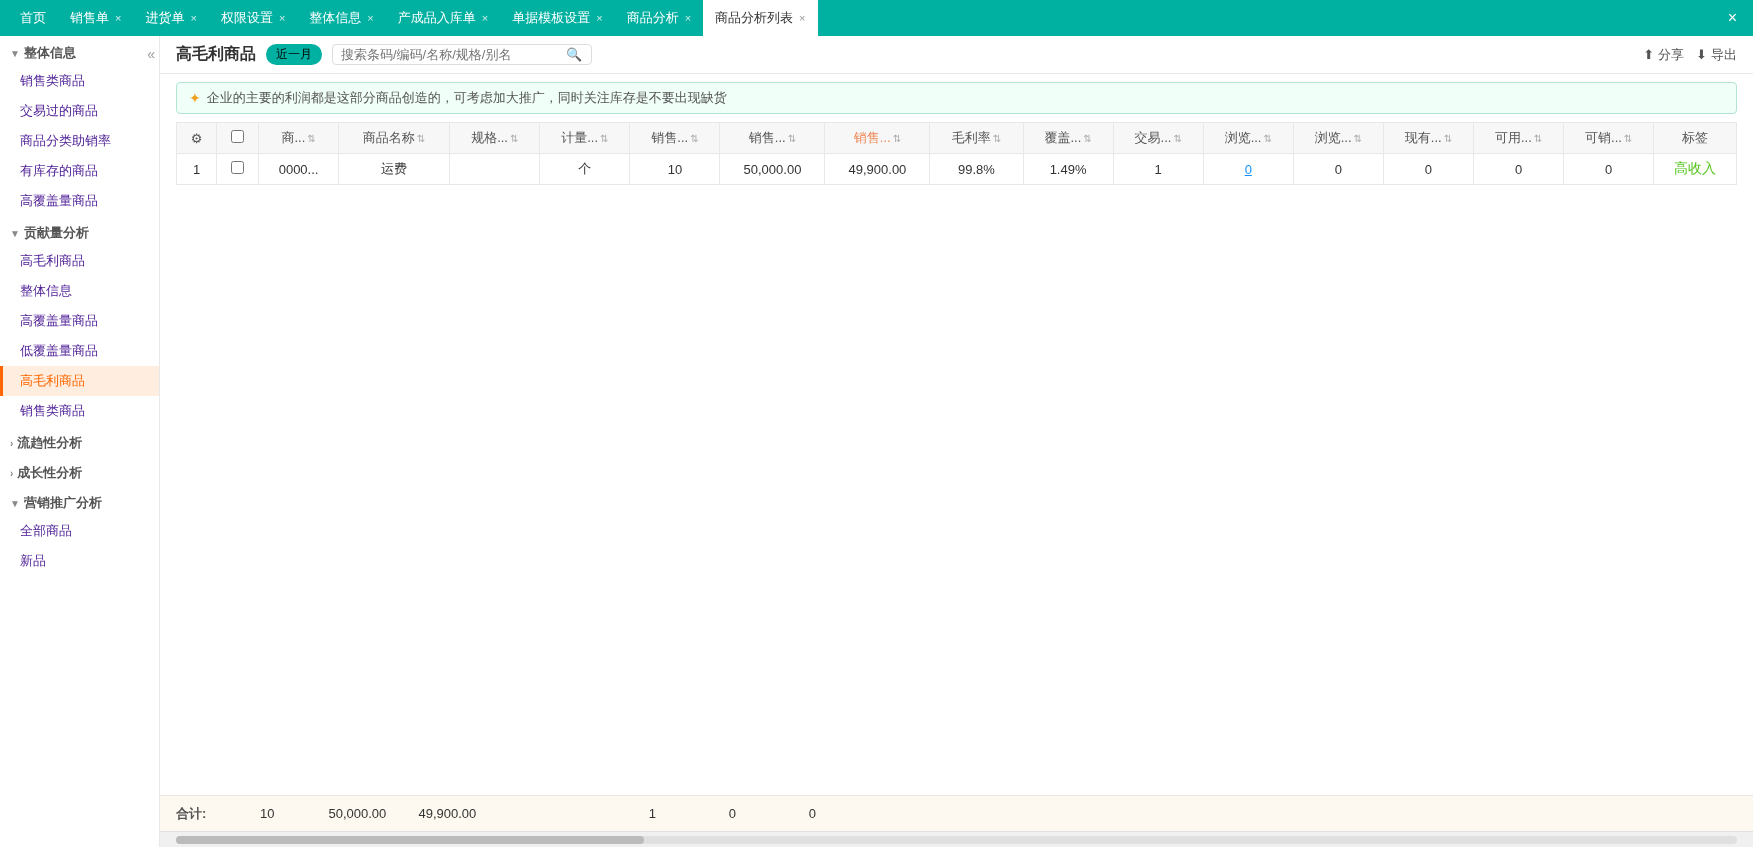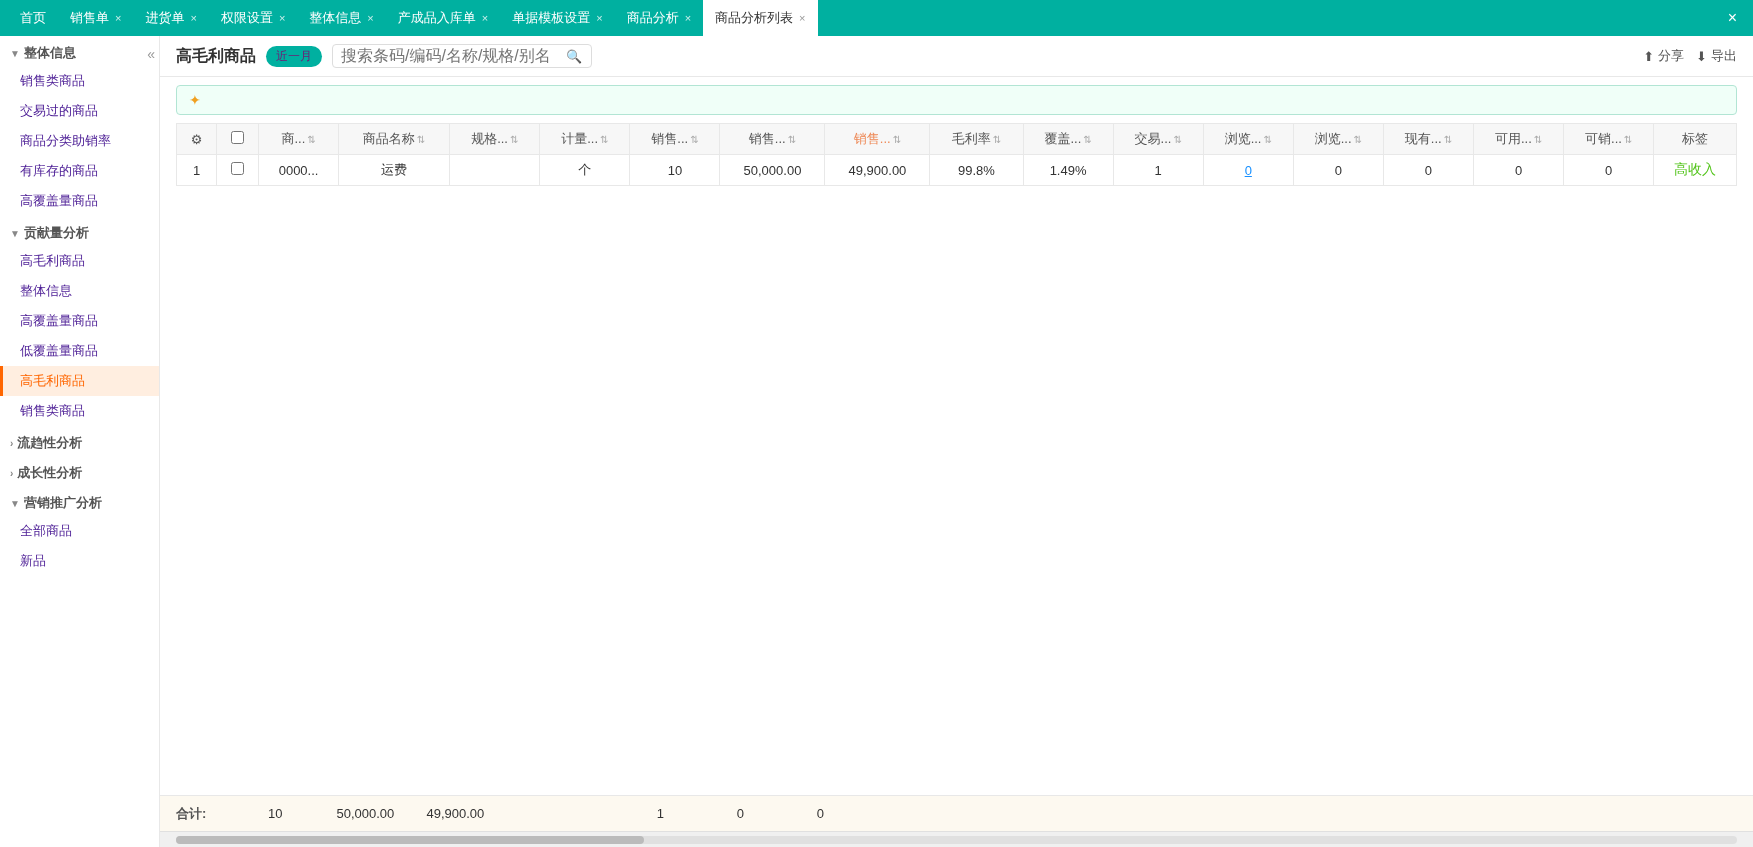--- a/index.html
+++ b/index.html
@@ -115,41 +115,41 @@
       gap: 10px;
       background: white;
     }
     .content-title {
       font-size: 16px;
       font-weight: bold;
       color: #333;
     }
     .filter-btn {
       background: #00b0a0;
-      color: #701a75;
+      color: #000000;
       border: none;
       border-radius: 12px;
       padding: 2px 10px;
       font-size: 12px;
       cursor: pointer;
     }
     .search-box {
       display: flex;
       align-items: center;
       border: 1px solid #ddd;
       border-radius: 4px;
       padding: 2px 8px;
       gap: 4px;
       flex: 1;
       max-width: 260px;
     }
     .search-box input {
       border: none;
       outline: none;
-      font-size: 16px;
+      font-size: 13px;
       color: #999;
       width: 100%;
       background: transparent;
     }
     .header-actions {
       margin-left: auto;
       display: flex;
       gap: 12px;
       align-items: center;
     }
@@ -215,21 +215,21 @@
 
     
     .table-footer {
       border-top: 1px solid #e8e8e8;
       padding: 6px 16px;
       background: #fdf9f0;
       display: flex;
       align-items: center;
       font-size: 12px;
       color: #555;
-      gap: 8px;
+      gap: 0;
       min-height: 36px;
       justify-content: flex-end;
     }
     .footer-label { font-weight: bold; margin-right: 16px; }
     .footer-values {
       display: flex;
       flex: 1;
     }
     .footer-cell {
       text-align: center;
@@ -391,20 +391,21 @@
         </div>
         <div class="action-btn">
           <span>⬇</span>
           <span>导出</span>
         </div>
       </div>
     </div>
 
     <div class="info-banner">
       <span class="info-icon">✦</span>
+      <span>企业的主要的利润都是这部分商品创造的，可考虑加大推广，同时关注库存是不要出现缺货</span>
     </div>
 
     <div class="table-container">
       <table>
         <thead>
           <tr>
             <th>
               <div class="col-label">
                 <span>⚙</span>
               </div>

